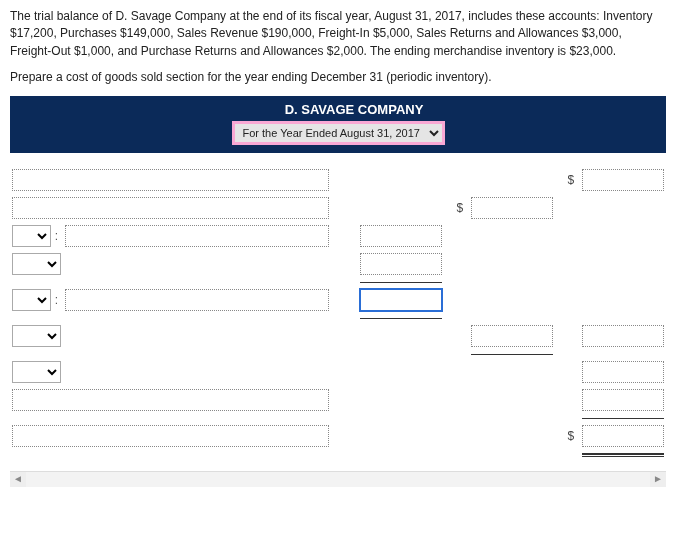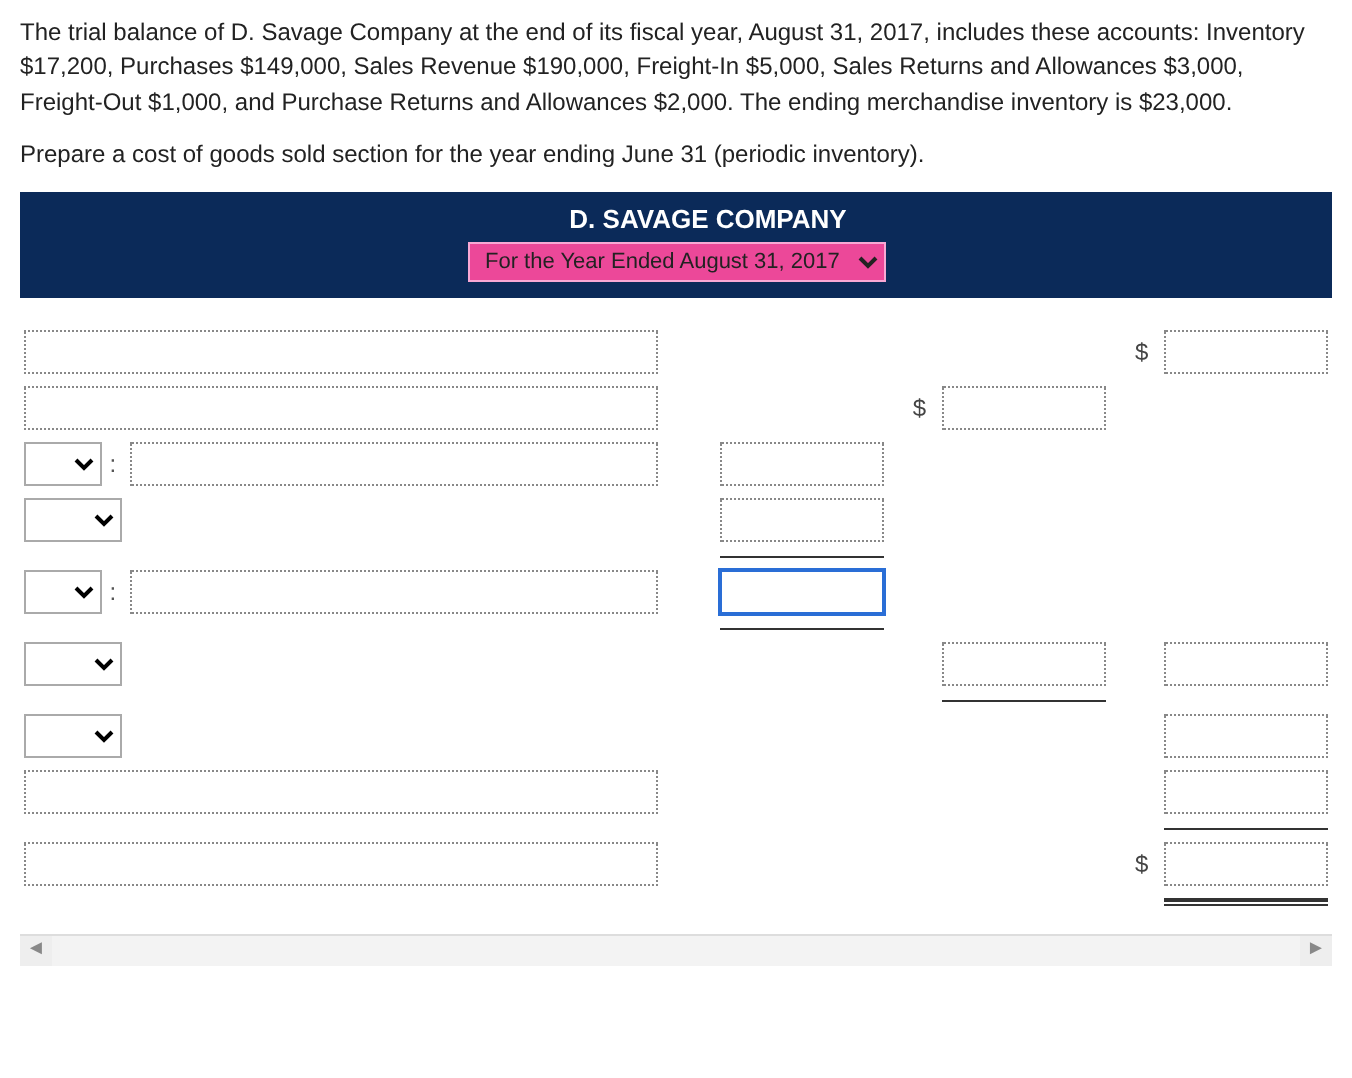--- a/index.html
+++ b/index.html
@@ -19,23 +19,23 @@
     color: #fff;
     text-align: center;
     padding: 6px 0 8px;
   }
   .header-bar .company { font-weight: bold; font-size: 13px; padding-left: 32px; }
   .header-bar .stmt { font-weight: bold; font-size: 12px; }
   .header-bar select.period {
     margin-top: 4px;
     font-size: 11px;
     padding: 2px 4px;
-    background: #ec4899;
+    background: #e5e5e5;
     color: #222;
-    border: 1px solid #f9a8d4;
+    border: 3px solid #f9a8d4;
   }
   .sheet { width: 100%; margin-top: 10px; }
   table.grid { border-collapse: separate; border-spacing: 0 6px; width: 100%; table-layout: fixed; }
   table.grid td { vertical-align: middle; padding: 0 2px; }
   input.txt, select.sel, input.num {
     width: 100%;
     height: 22px;
     font-size: 12px;
     border: 1px dotted #888;
     background: #fff;
@@ -86,21 +86,21 @@
   col.c-sp3 { width: 10px; }
   col.c-d3 { width: 14px; }
   col.c-n3 { width: 80px; }
 </style>
 </head>
 <body>
 
 <div class="problem-text">
   <span>The trial balance of D. Savage Company at the end of its fiscal year, August 31, 2017, includes these accounts: Inventory $17,200, Purchases $149,000, Sales Revenue $190,000, Freight-In $5,000, Sales Returns and Allowances $3,000, Freight-Out $1,000, and Purchase Returns and Allowances $2,000. The ending merchandise inventory is $23,000.</span>
 </div>
-<div class="instruction">Prepare a cost of goods sold section for the year ending June 31 (periodic inventory).</div>
+<div class="instruction">Prepare a cost of goods sold section for the year ending December 31 (periodic inventory).</div>
 
 <div class="header-bar">
   <div class="company">D. SAVAGE COMPANY</div>
   <select class="period">
     <option>For the Year Ended August 31, 2017</option>
   </select>
 </div>
 
 <div class="sheet">
 <table class="grid">

